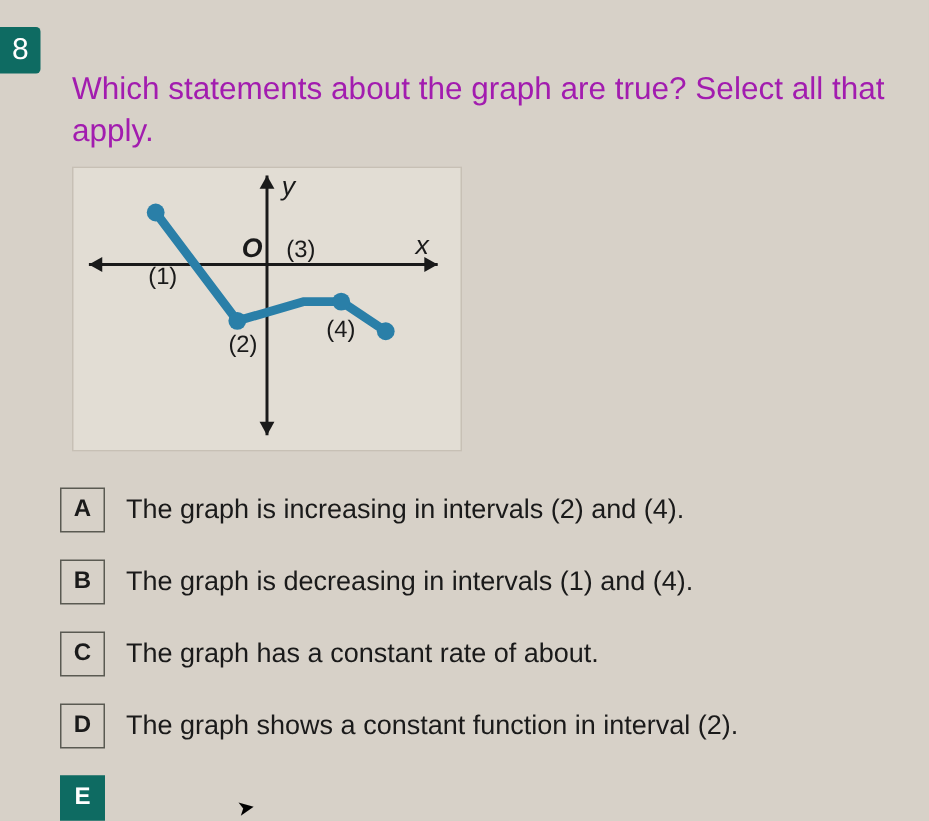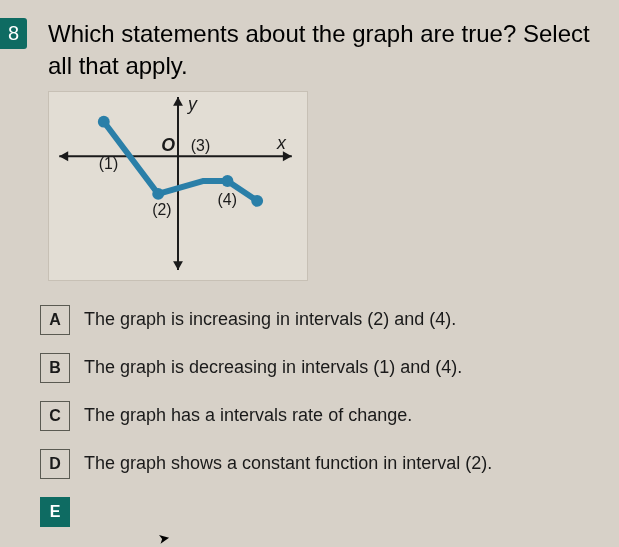--- a/index.html
+++ b/index.html
@@ -24,24 +24,25 @@
     left: 0;
     top: 18px;
     background: #0e6b62;
     color: #fff;
     font-size: 20px;
     padding: 4px 8px;
     border-radius: 0 3px 3px 0;
   }
   .question-text {
     margin-left: 48px;
-    font-size: 24px;
-    color: #000000;
+    font-size: 21px;
+    color: #a21caf;
     line-height: 1.35;
     margin-bottom: 8px;
+    margin-top: 28px;
   }
   .graph-wrap {
     margin-left: 48px;
     width: 260px;
     height: 190px;
     background: #e2ddd4;
     border: 1px solid #c7c0b5;
     position: relative;
     margin-bottom: 24px;
   }
@@ -122,21 +123,21 @@
     <div class="choice">
       <div class="letter-box">A</div>
       <div class="choice-text">The graph is increasing in intervals (2) and (4).</div>
     </div>
     <div class="choice">
       <div class="letter-box">B</div>
       <div class="choice-text">The graph is decreasing in intervals (1) and (4).</div>
     </div>
     <div class="choice">
       <div class="letter-box">C</div>
-      <div class="choice-text">The graph has a intervals rate of change.</div>
+      <div class="choice-text">The graph has a constant rate of about.</div>
     </div>
     <div class="choice">
       <div class="letter-box">D</div>
       <div class="choice-text">The graph shows a constant function in interval (2).</div>
     </div>
     <div class="choice">
       <div class="letter-box selected">E</div>
     </div>
   </div>
 

